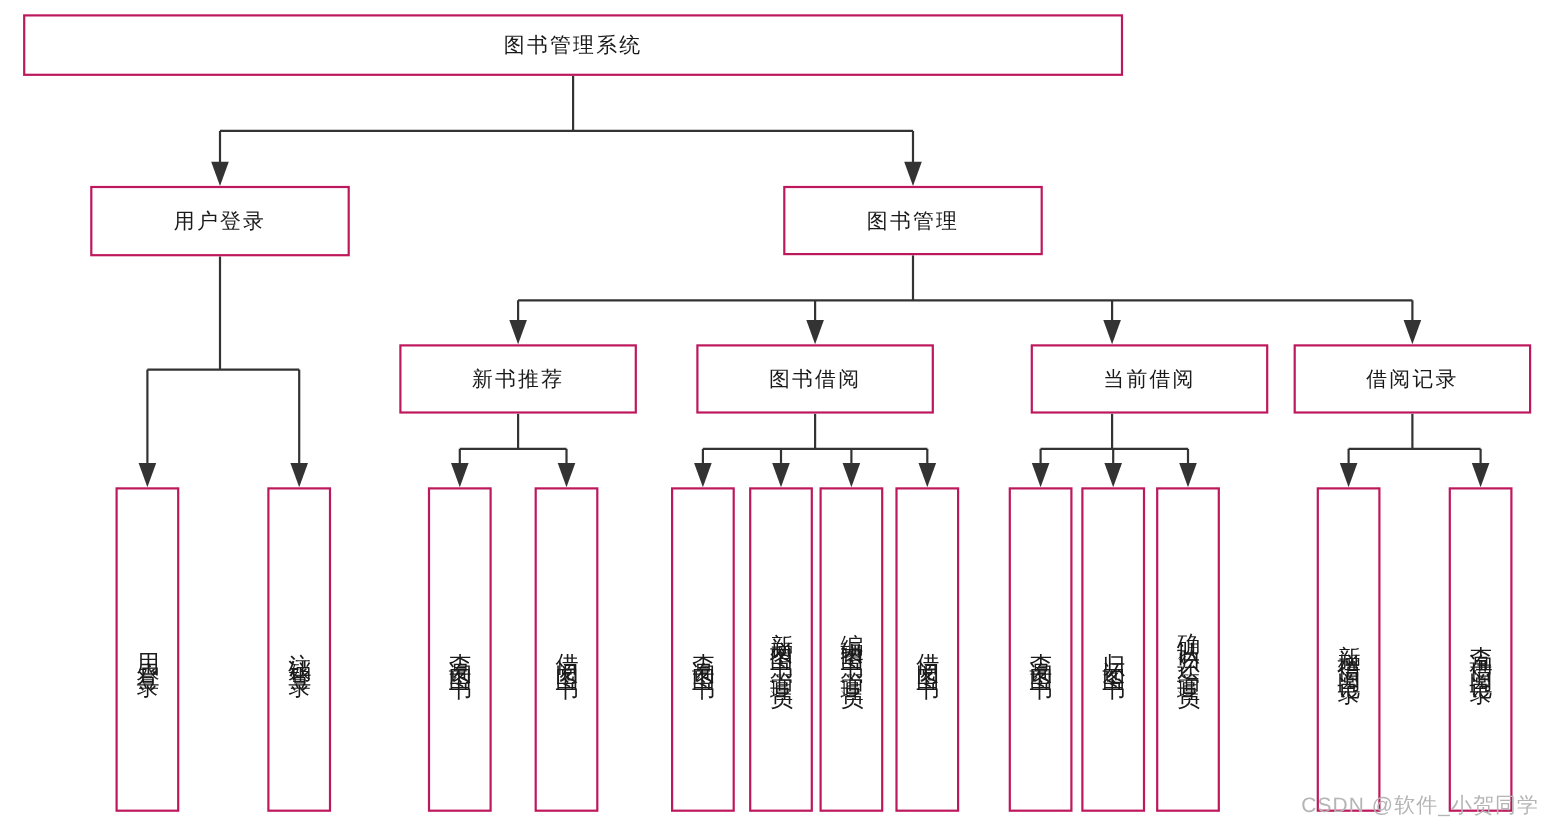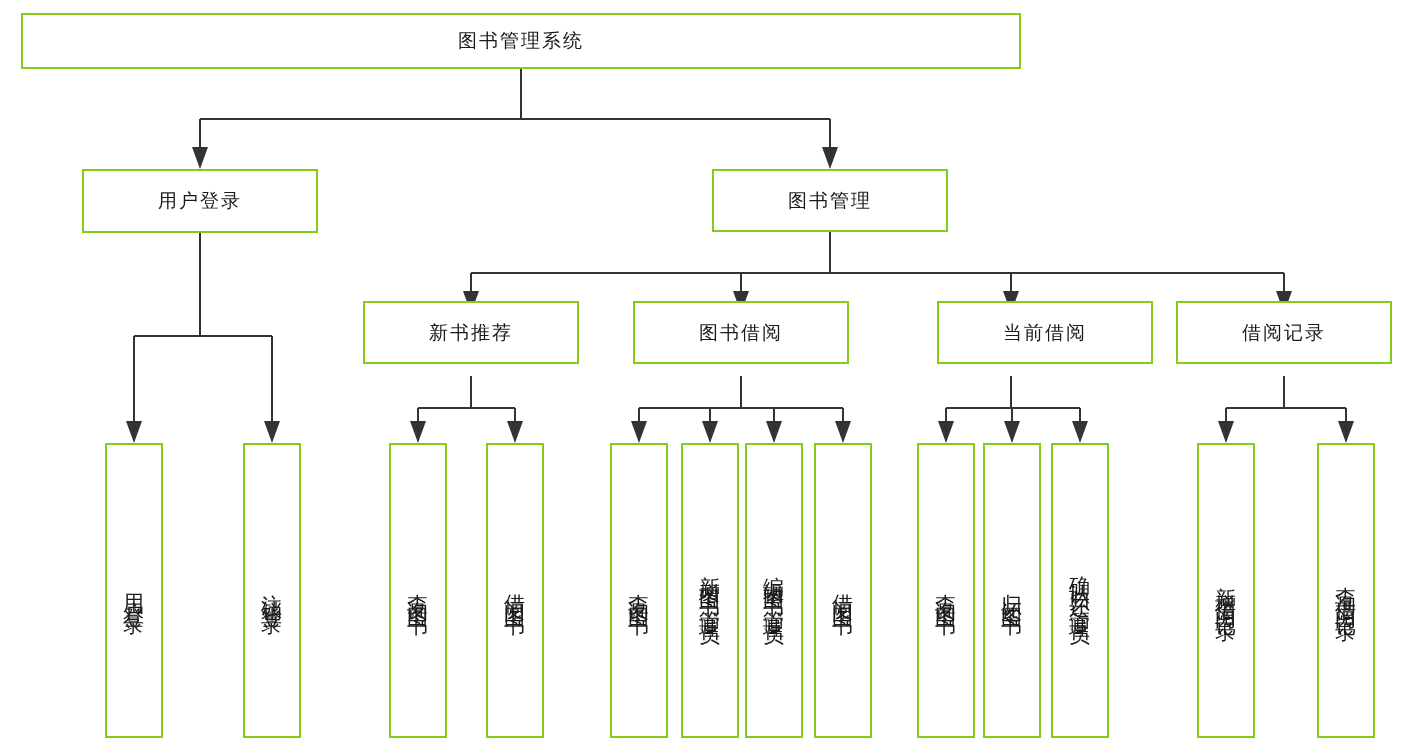--- a/index.html
+++ b/index.html
@@ -13,21 +13,21 @@
   }
   #connector-layer {
     position: absolute;
     left: 0; top: 0;
     width: 1405px; height: 747px;
     pointer-events: none;
   }
   .node {
     position: absolute;
     box-sizing: border-box;
-    border: 2px solid #84cc16;
+    border: 2px solid #be185d;
     background: #ffffff;
     display: flex;
     align-items: center;
     justify-content: center;
     color: #1a1a1a;
     z-index: 2;
   }
   .h-label {
     font-size: 19px;
     letter-spacing: 2px;
@@ -36,21 +36,21 @@
   .v-node .v-label {
     writing-mode: vertical-rl;
     text-orientation: mixed;
     font-size: 21px;
     letter-spacing: 7px;
     line-height: 1;
   }
   .root-node   { left: 21px;  top: 13px;  width: 1000px; height: 56px; }
   .lvl1-a      { left: 82px;  top: 169px; width: 236px;  height: 64px; }
   .lvl1-b      { left: 712px; top: 169px; width: 236px;  height: 63px; text-align: center; }
-  .lvl2        { top: 301px;  height: 63px; width: 216px; }
+  .lvl2        { top: 313px;  height: 63px; width: 216px; }
   .lvl2-a      { left: 363px; }
   .lvl2-b      { left: 633px; }
   .lvl2-c      { left: 903px; margin-left: 34px; }
   .lvl2-d      { left: 1176px; }
   .v-node      { top: 443px;  height: 295px; width: 58px; }
   .leaf-1  { left: 105px; }
   .leaf-2  { left: 243px; }
   .leaf-3  { left: 389px; }
   .leaf-4  { left: 486px; }
   .leaf-5  { left: 610px; }
@@ -213,14 +213,15 @@
   <div class="node v-node leaf-11">
     <span class="v-label">确认归还（管理员）</span>
   </div>
   <div class="node v-node leaf-12">
     <span class="v-label">新增借阅记录</span>
   </div>
   <div class="node v-node leaf-13">
     <span class="v-label">查询借阅记录</span>
   </div>
 
+  <div id="watermark">CSDN @软件_小贺同学</div>
 
 </div>
 
 </body></html>

